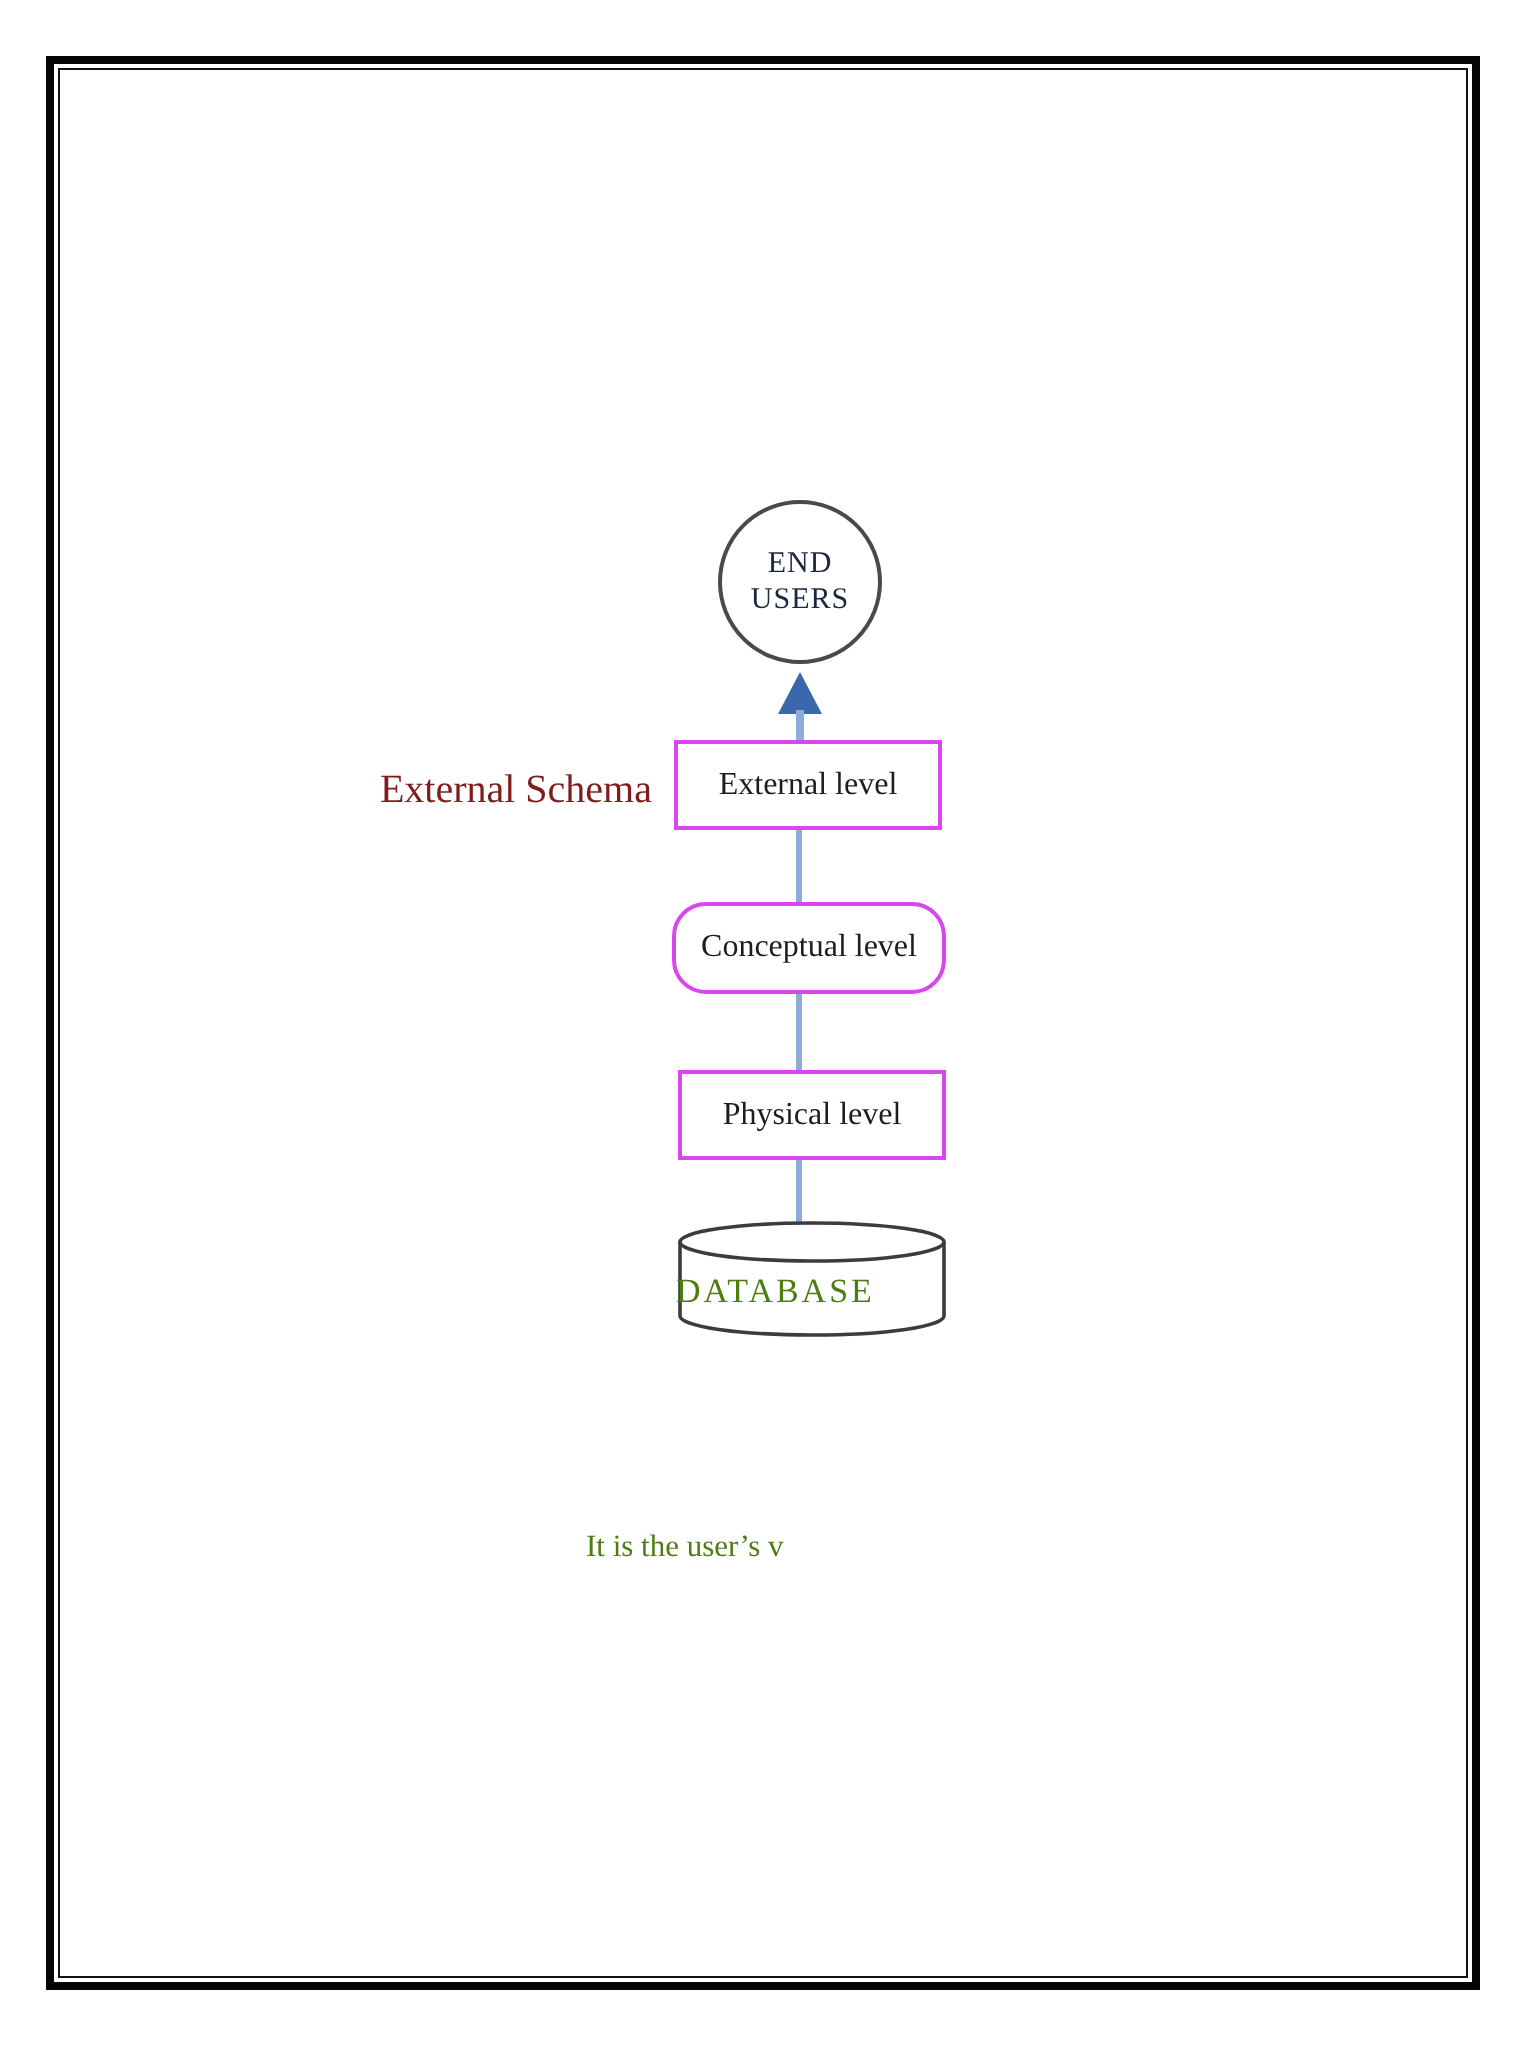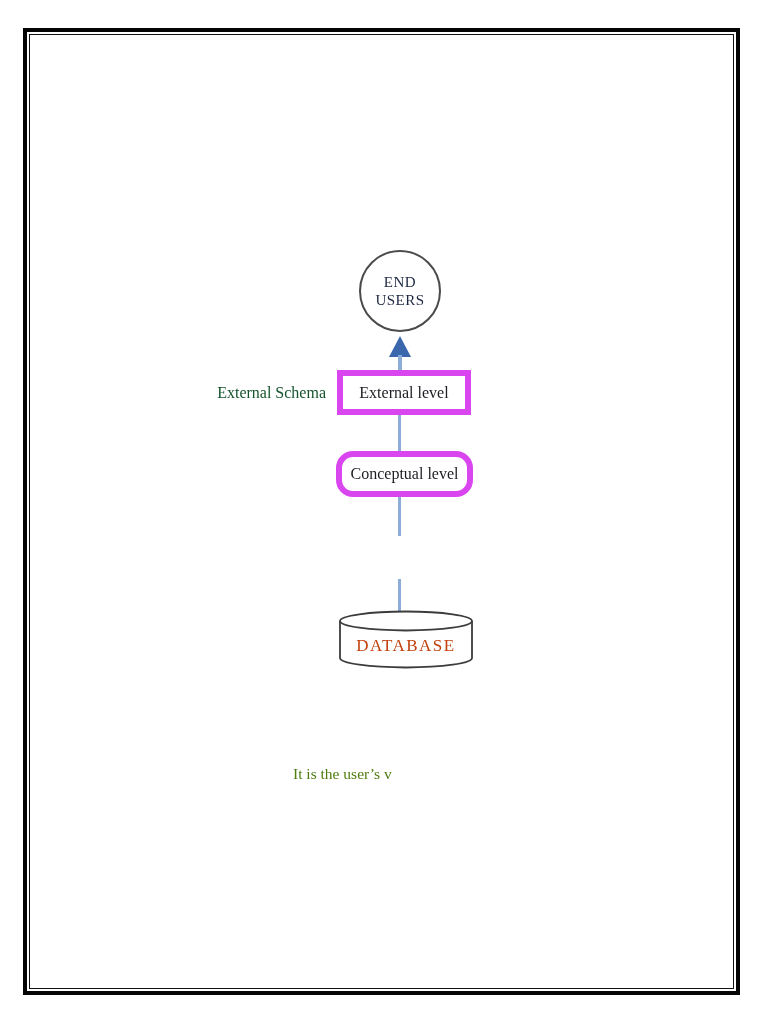--- a/index.html
+++ b/index.html
@@ -79,61 +79,60 @@
     width: 3px;
     background: #8badd8;
   }
   .vline-1 { top: 415px; height: 37px; }
   .vline-2 { top: 496px; height: 40px; }
   .vline-3 { top: 579px; height: 39px; }
   
   .level-box {
     position: absolute;
     background: #ffffff;
-    border: 6px solid #d946ef;
+    border: 2px solid #d946ef;
     box-sizing: border-box;
     display: flex;
     align-items: center;
     justify-content: center;
     font-size: 16px;
     color: #1c1c24;
   }
   .box-external   { left: 337px; top: 370px; width: 134px; height: 45px; }
   .box-conceptual { left: 336px; top: 451px; width: 137px; height: 46px; border-radius: 17px; }
   .box-physical   { left: 339px; top: 535px; width: 134px; height: 45px; }
   
   .schema-label {
     position: absolute;
     left: 150px;
     width: 176px;
     text-align: right;
-    font-size: 16px;
-    color: #14532d;
+    font-size: 20px;
+    color: #7f1d1d;
     white-space: nowrap;
   }
   .label-external   { top: 384px; }
   .label-conceptual { top: 464px; }
   .label-internal   { top: 543px; }
   
   .cylinder-svg {
     position: absolute;
     left: 338px;
     top: 610px;
     width: 136px;
     height: 60px;
   }
   .cylinder-label {
     position: absolute;
     left: 338px;
     top: 636px;
     width: 136px;
-    text-align: center;
     font-size: 17px;
     letter-spacing: 1.5px;
-    color: #c2410c;
+    color: #4d7c0f;
   }
   
   .caption-text {
     position: absolute;
     left: 293px;
     top: 765px;
     font-size: 15.5px;
     color: #4d7c0f;
     white-space: nowrap;
   }
@@ -157,20 +156,23 @@
   <div class="vline vline-1"></div>
   <div class="vline vline-2"></div>
   <div class="vline vline-3"></div>
 
   <div class="level-box box-external">
     <span>External level</span>
   </div>
   <div class="level-box box-conceptual">
     <span>Conceptual level</span>
   </div>
+  <div class="level-box box-physical">
+    <span>Physical level</span>
+  </div>
 
   <div class="schema-label label-external">External Schema</div>
 
   <svg class="cylinder-svg" viewBox="0 0 136 60">
     <path d="M 2 11 L 2 48 A 66 9.5 0 0 0 134 48 L 134 11" fill="#ffffff" stroke="#3c3c3c" stroke-width="1.8"></path>
     <ellipse cx="68" cy="11" rx="66" ry="9.5" fill="#ffffff" stroke="#3c3c3c" stroke-width="1.8"></ellipse>
   </svg>
   <div class="cylinder-label">DATABASE</div>
 
   <div class="caption-text">It is the user’s v</div>

